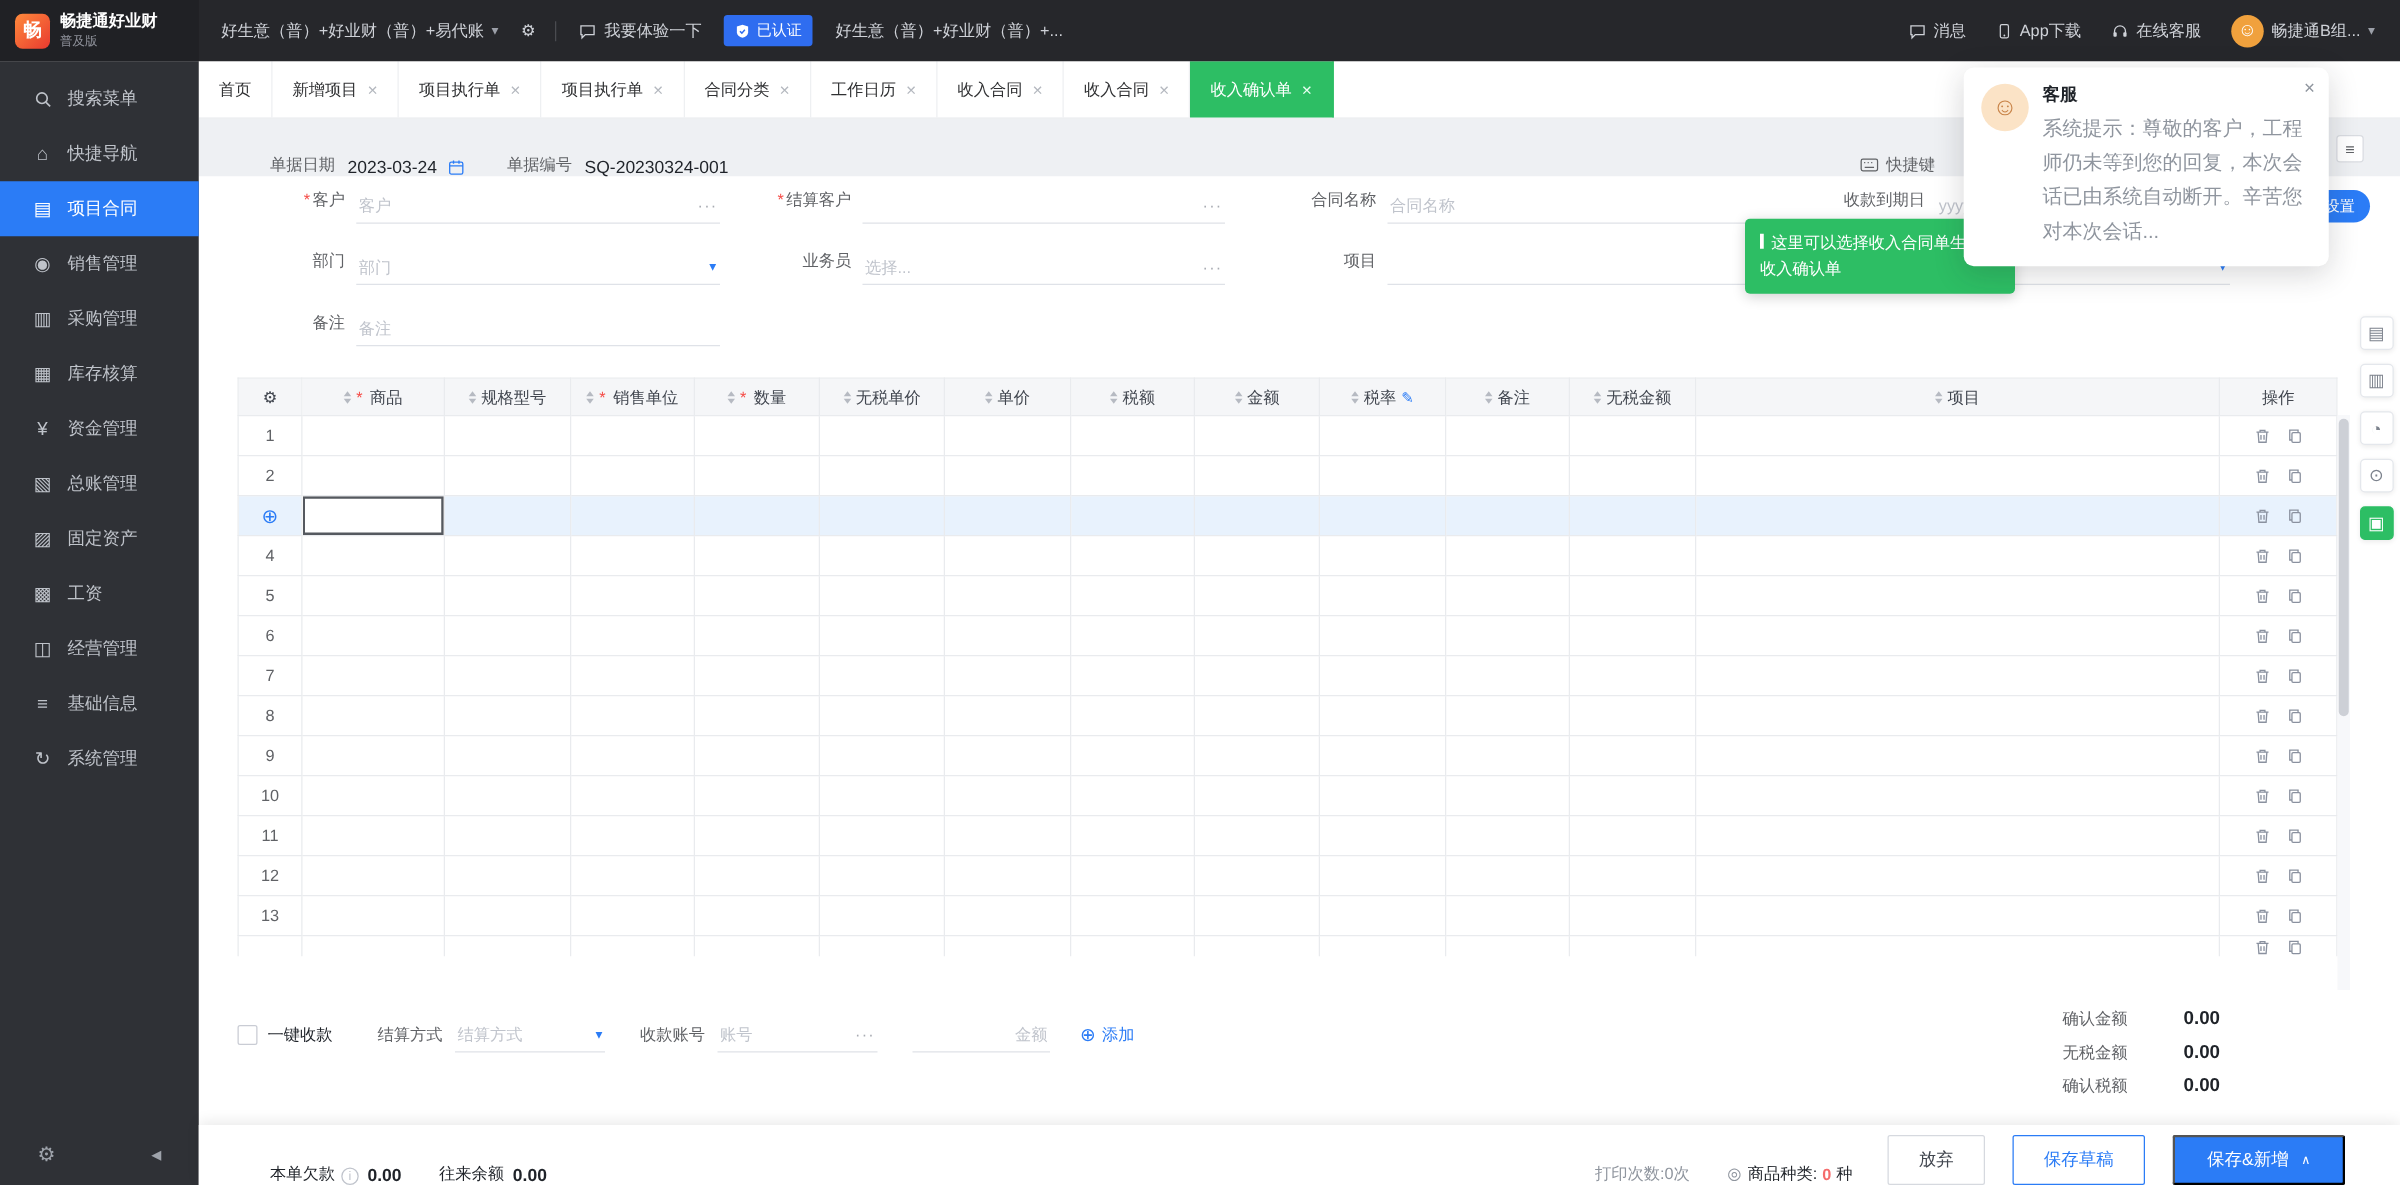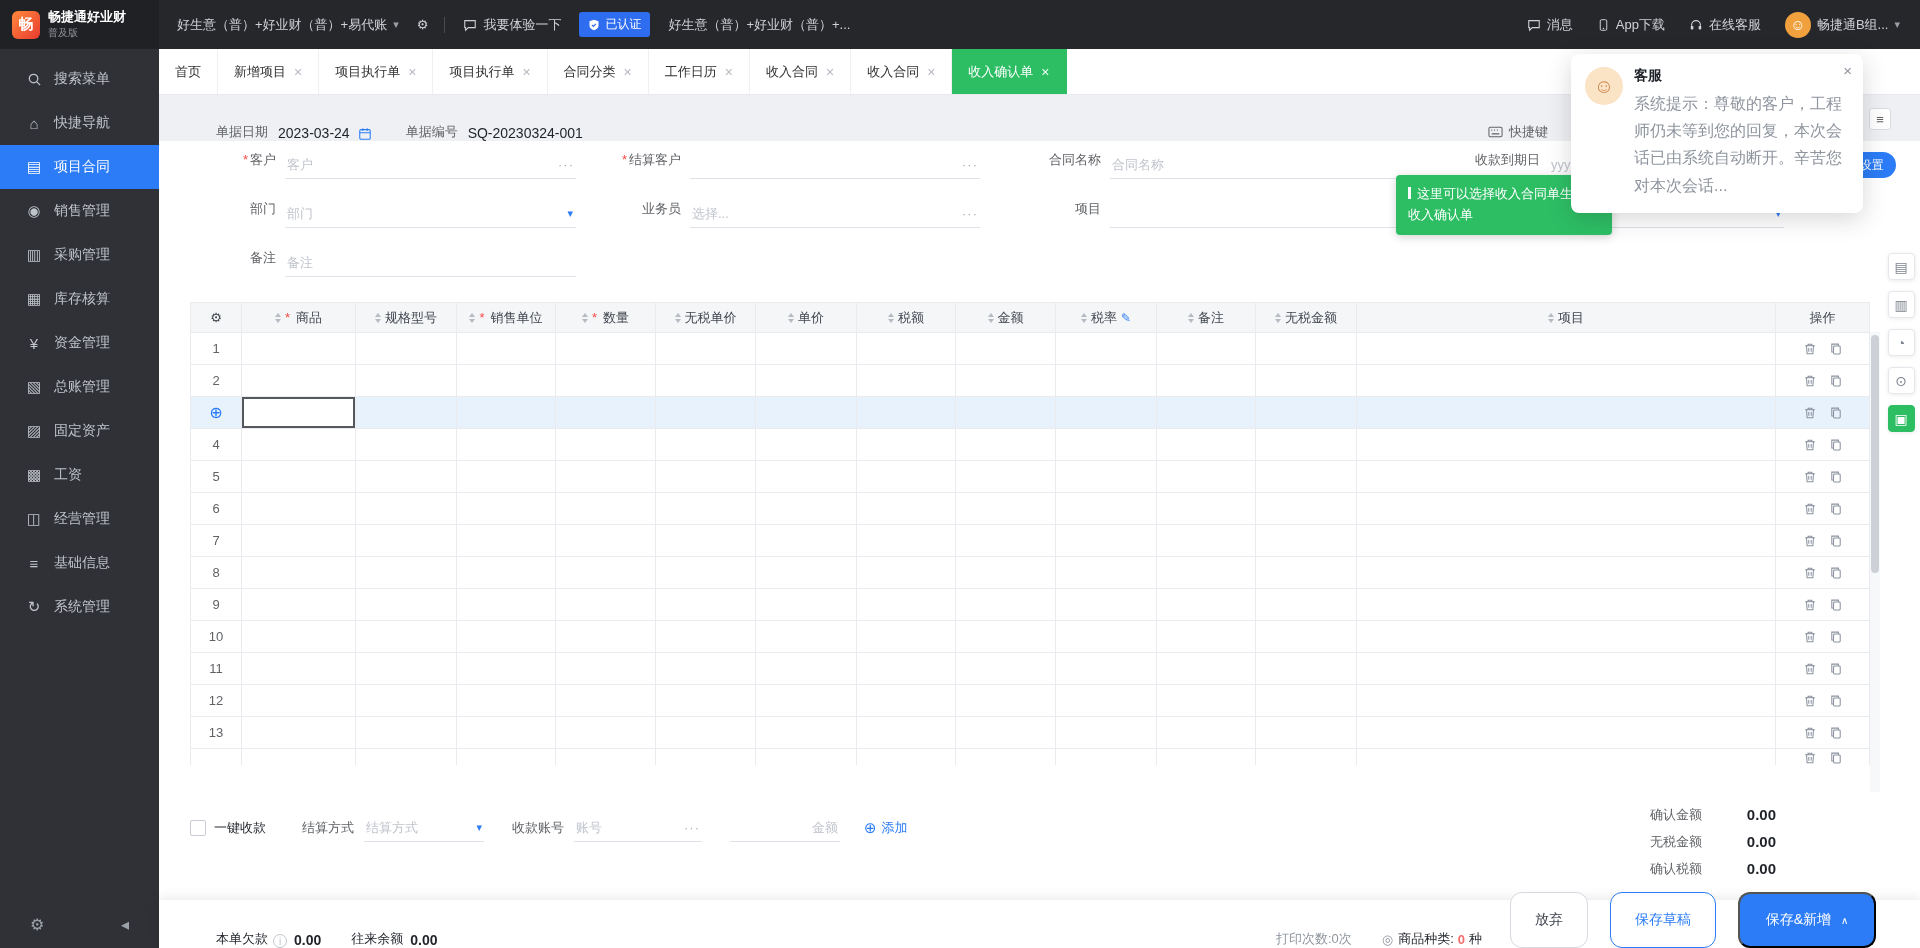--- a/index.html
+++ b/index.html
@@ -117,21 +117,21 @@
 .sum-label{color:#606266}
 .sum-value{font-weight:bold;font-size:15px;color:#1f2329;min-width:58px;text-align:right}
 
 
 .statusbar{position:absolute;left:159px;top:900px;width:1761px;height:48px;background:#fff;box-shadow:0 -3px 10px rgba(0,0,0,.08);display:flex;align-items:flex-end;padding:0 44px 0 57px;z-index:25}
 .st-label{color:#1f2329;white-space:nowrap}
 .st-value{font-weight:bold;font-size:14px;color:#1f2329;margin-left:7px}
 .info-i{width:14px;height:14px;border:1px solid #c0c4cc;border-radius:50%;color:#c0c4cc;font-size:10px;display:inline-flex;align-items:center;justify-content:center;margin-left:5px;font-style:normal}
 .st-gray{color:#8f959e;white-space:nowrap}
 .kind-zero{color:#f56c6c;font-weight:bold;margin:0 4px}
-.btn{height:56px;border-radius:12px;display:flex;align-items:center;justify-content:center;font-size:14px;cursor:pointer;white-space:nowrap}
+.btn{height:40px;border-radius:2px;display:flex;align-items:center;justify-content:center;font-size:14px;cursor:pointer;white-space:nowrap}
 .btn-plain{width:78px;border:1px solid #d6d9df;background:#fff;color:#41464f;margin-left:28px}
 .btn-outline{width:106px;border:1px solid #2b7cf6;background:#fff;color:#2b7cf6;margin-left:22px}
 .btn-primary{width:138px;background:#2b7cf6;color:#fff;gap:10px;margin-left:22px}
 .btn-caret{font-size:10px}
 
 
 .right-toolbar{position:absolute;right:3px;top:253px;width:32px;display:flex;flex-direction:column;align-items:center;gap:11px;z-index:40}
 .rt-ic{width:27px;height:27px;border:1px solid #e4e7ec;border-radius:4px;background:#fff;color:#7d838d;display:flex;align-items:center;justify-content:center;font-size:14px;box-shadow:0 1px 4px rgba(0,0,0,.08);cursor:pointer}
 .rt-ic.active{background:#2dbe64;border-color:#2dbe64;color:#fff}
 </style>

